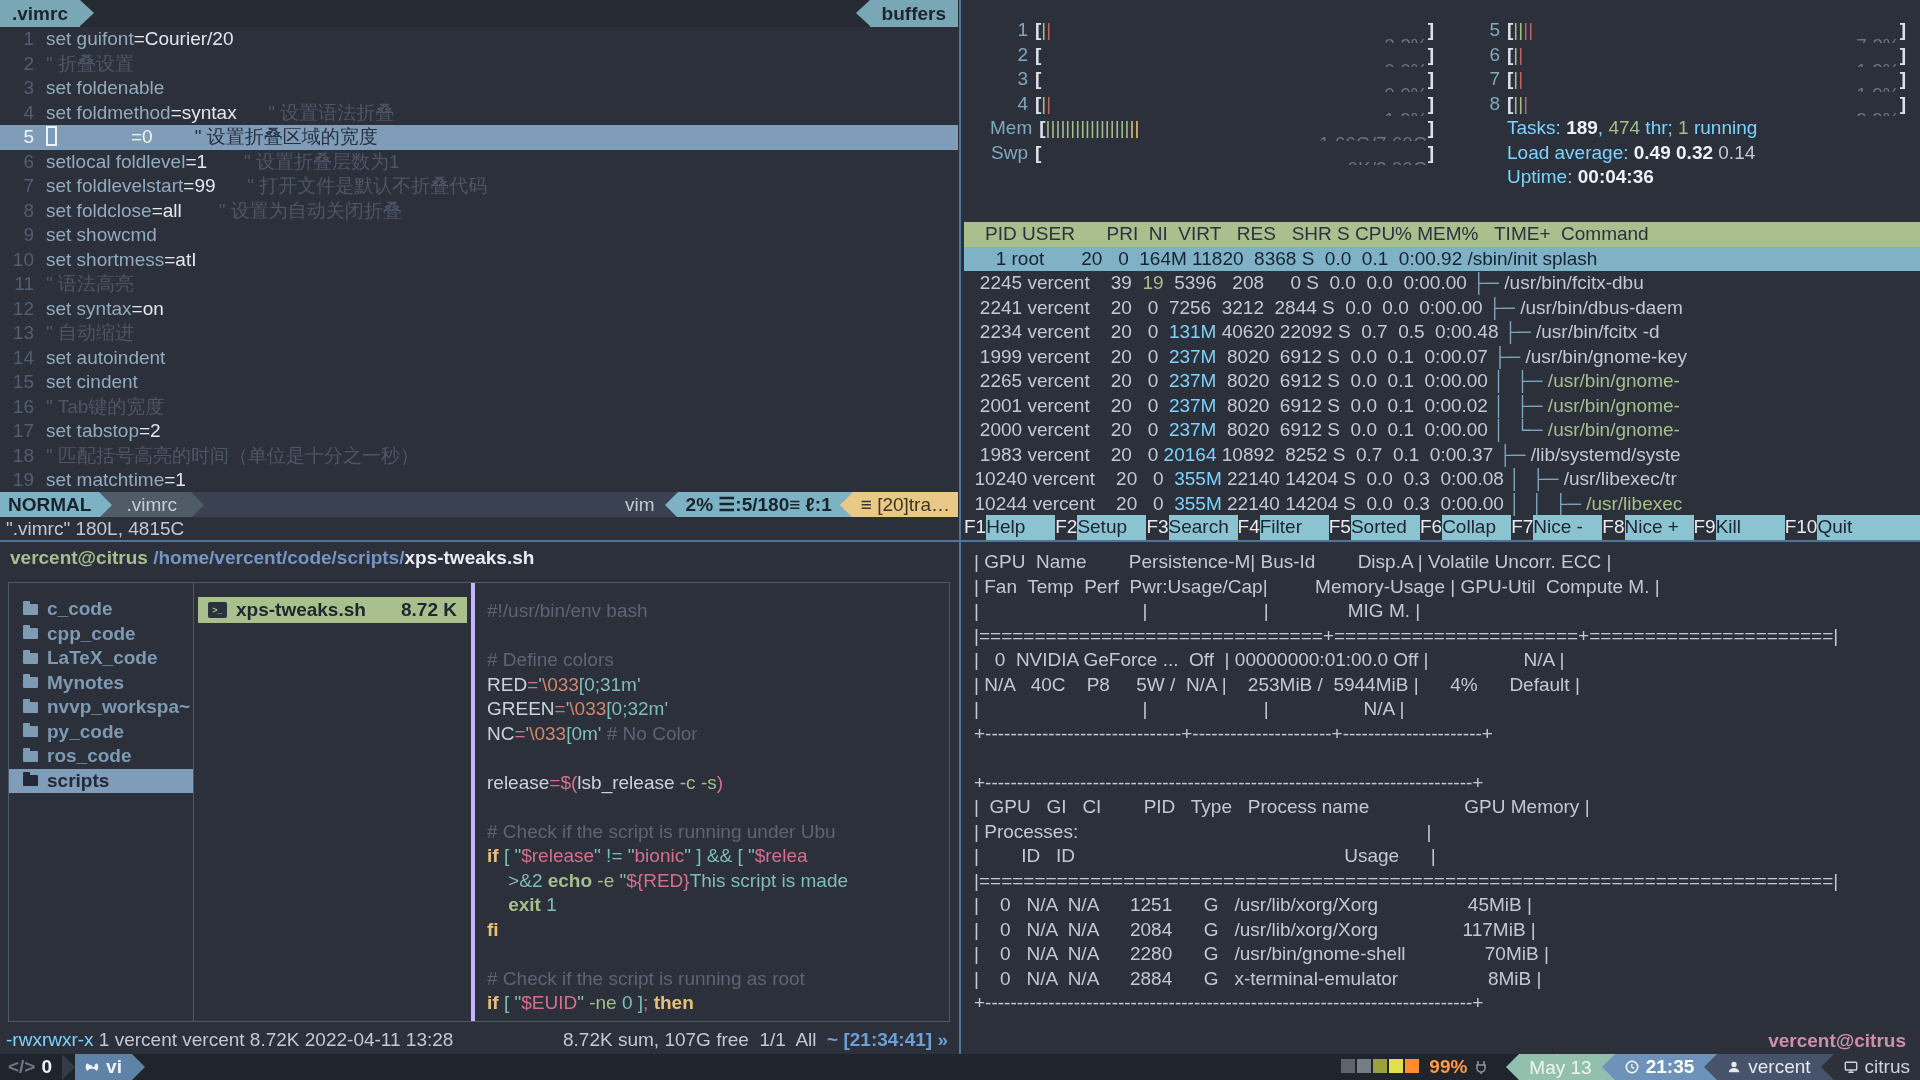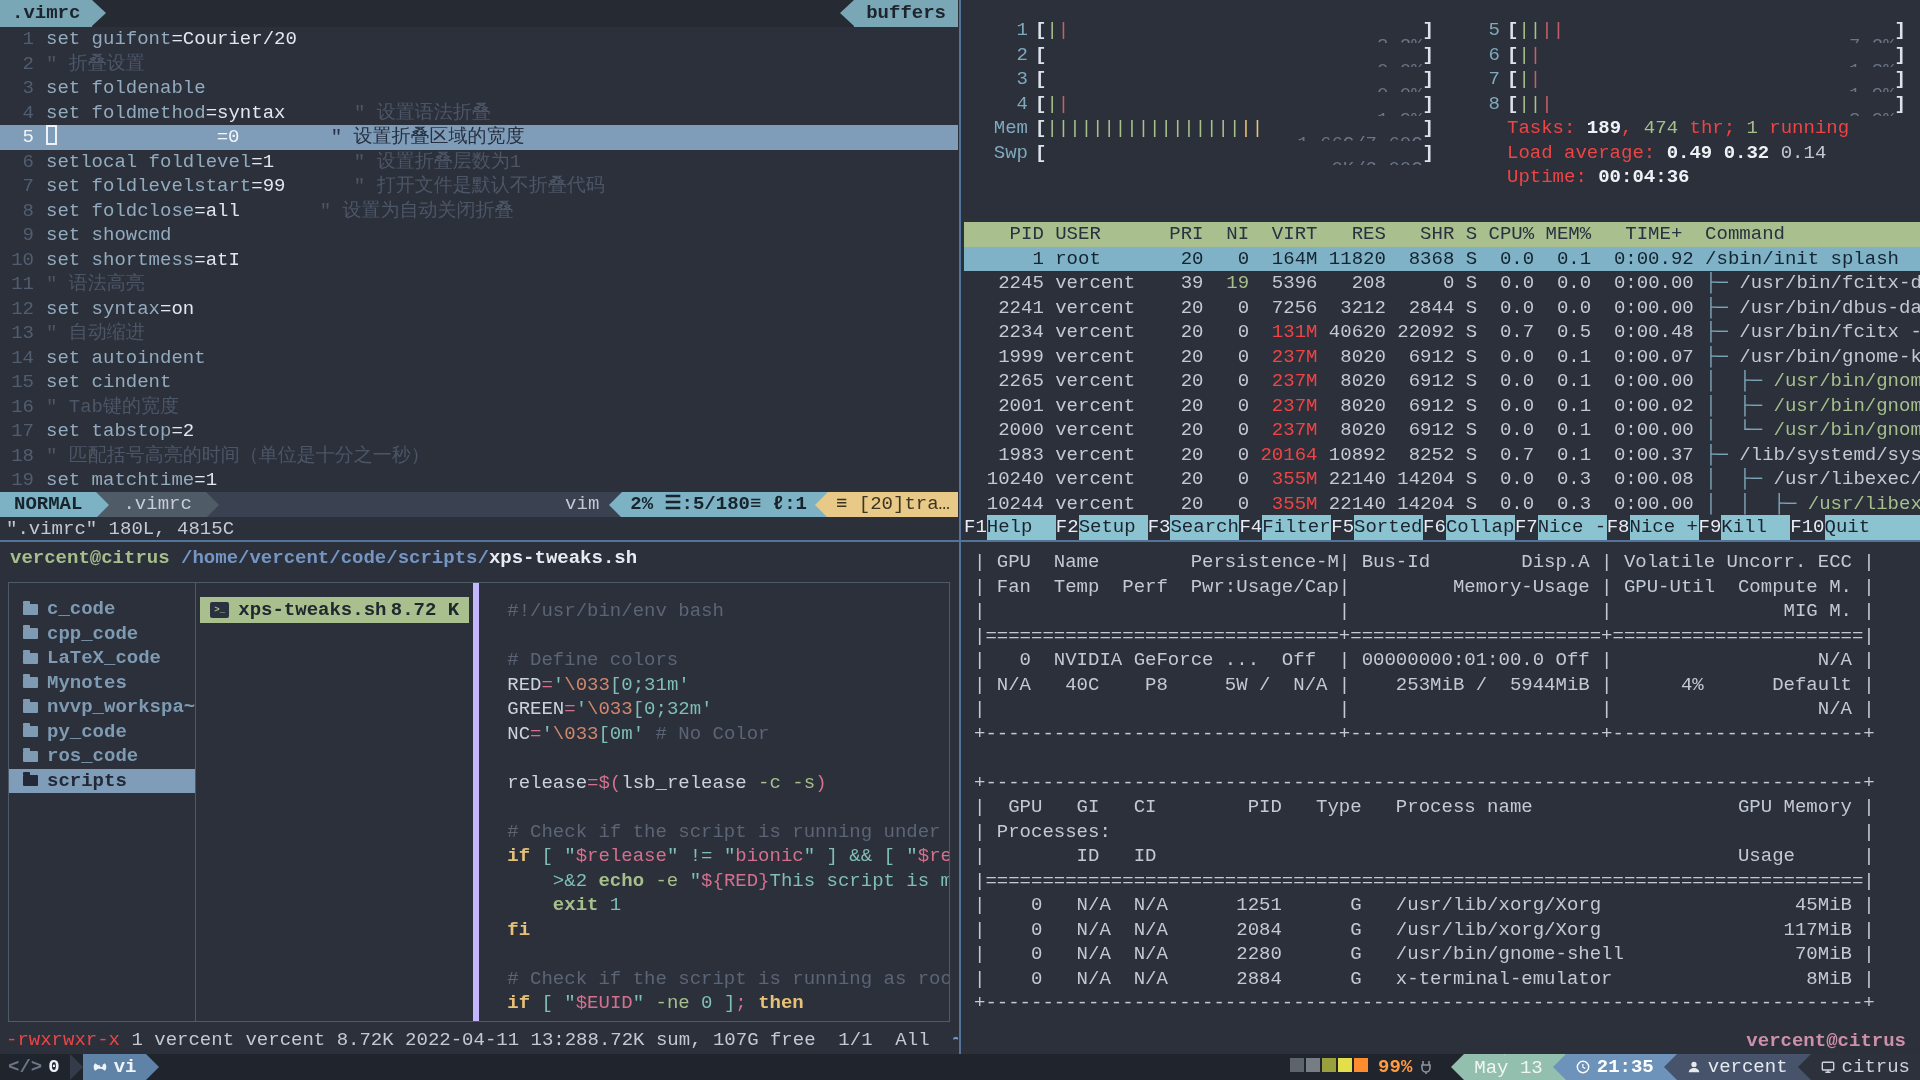--- a/index.html
+++ b/index.html
@@ -1,28 +1,28 @@
 <!DOCTYPE html>
 <html><head>
 <meta charset="utf-8">
 <style>
   html,body{margin:0;padding:0;background:#1d222b;}
   #screen{position:relative;width:1920px;height:1080px;background:#2b303b;overflow:hidden;
-    font-family:Liberation Mono, monospace;font-size:19px;line-height:24.5px;color:#c3c9d4;}
+    font-family:Liberation Sans, sans-serif;font-size:19px;line-height:24.5px;color:#c3c9d4;}
   .pane{position:absolute;overflow:hidden;}
   #vim-pane{left:0;top:0;width:958px;height:540px;}
   #htop-pane{left:964px;top:0;width:956px;height:540px;}
   #ranger-pane{left:0;top:542px;width:958px;height:512px;}
   #nvidia-pane{left:964px;top:542px;width:956px;height:512px;}
   .vdiv{position:absolute;left:959px;top:0;width:2px;height:1054px;background:#527499;}
   .hdiv{position:absolute;left:0;top:540px;width:1920px;height:2px;background:#527499;}
 
   
   .fg{color:#c3c9d4}.wb{color:#eef2f7;font-weight:bold}
-  .cyan{color:#ef4444}.green{color:#a6bf8b}
+  .cyan{color:#7dd3fc}.green{color:#a6bf8b}
   .blue{color:#6f9fd8;font-weight:bold}.pink{color:#ce8fa9;font-weight:bold}.tree{color:#7fa9bd}
 
   
   .paR,.paL{width:0;height:0;display:inline-block;flex:0 0 auto;}
   .paR{border-top:13px solid transparent;border-bottom:13px solid transparent;}
   .paL{border-top:13px solid transparent;border-bottom:13px solid transparent;}
 
   
   .tabline{height:27px;background:#252a33;display:flex;justify-content:space-between;}
   .tabline .grp{display:flex;}
@@ -32,21 +32,21 @@
   #vim-lines{position:absolute;top:27px;left:0;right:0;}
   .vline{display:flex;height:24.5px;white-space:pre;}
   .lnum{flex:0 0 34px;text-align:right;padding-right:12px;color:#525e70;}
   .ltxt{white-space:pre;}
   .vk{color:#93abbe}.vw{color:#e2e7ee}.vc{color:#4d5666}
   .vline.cur{background:#7f9db8;}
   .vline.cur .lnum{color:#f0f3f7;}
   .cw{color:#f2f5f8}.vcc{color:#273041}
   .curblk{display:inline-block;width:11px;height:20px;border:2px solid #eef2f7;box-sizing:border-box;vertical-align:-3px;}
   .airline{position:absolute;top:492px;left:0;width:958px;height:25px;display:flex;background:#3a4150;overflow:hidden;}
-  .al-mode{background:#7db1c4;color:#18242c;font-weight:bold;padding:0 14px;line-height:25px;}
+  .al-mode{background:#7db1c4;color:#18242c;font-weight:bold;padding:0 8px;line-height:25px;}
   .a-mode{border-left:13px solid #7db1c4;background:#4f5b66;}
   .al-file{background:#4f5b66;color:#c7cdd8;padding:0 14px;line-height:25px;}
   .a-gray{border-left:13px solid #4f5b66;background:#3a4150;}
   .al-right{margin-left:auto;display:flex;}
   .al-ft{padding:0 10px;color:#c3c9d4;line-height:25px;}
   .a-cyanl{border-right:13px solid #7db1c4;background:#3a4150;}
   .al-pos{background:#7db1c4;color:#18242c;font-weight:bold;padding:0 8px;line-height:25px;}
   .a-yell{border-right:13px solid #e9c987;background:#7db1c4;}
   .al-warn{background:#e9c987;color:#3c3522;padding:0 8px;line-height:25px;}
   .vmsg{position:absolute;top:517px;left:6px;white-space:pre;color:#c3c9d4;}
@@ -77,21 +77,21 @@
   #nvlines{position:absolute;top:8px;left:10px;right:0;}
   .nvline{height:24.5px;white-space:pre;color:#c3c9d4;}
   .nvfoot{position:absolute;right:14px;top:487px;}
 
   
   .rtitle{position:absolute;top:4px;left:10px;white-space:pre;font-weight:bold;}
   .rt-user{color:#a6bf8b}.rt-path{color:#7596c4}.rt-file{color:#e8ecf2}
   .rbox{position:absolute;top:40px;left:8px;width:940px;height:438px;border:1px solid #4d5a68;display:flex;}
   .rcol1{flex:0 0 184px;padding-top:14px;}
   .rcol2{flex:0 0 277px;border-left:1px solid #4d5a68;}
-  .rcol3{flex:1;border-left:6px solid #c4b5fd;padding:16px 0 0 28px;overflow:hidden;}
+  .rcol3{flex:1;border-left:4px solid #c4b5fd;padding:16px 0 0 12px;overflow:hidden;}
   .ritem{display:flex;align-items:center;height:24.5px;padding-left:14px;color:#7e9bb3;font-weight:bold;}
   .ritem.sel{background:#7f9db8;color:#232936;}
   .fold{flex:0 0 15px;width:15px;height:11px;background:currentColor;border-radius:1px;margin-right:9px;position:relative;}
   .fold::before{content:"";position:absolute;top:-3px;left:0;width:7px;height:3px;background:currentColor;border-radius:1px 1px 0 0;}
   .fentry{margin:14px 4px 0 4px;height:26px;background:#a9bf8d;color:#20282f;font-weight:bold;display:flex;align-items:center;padding:0 10px;}
   .fentry .fname{margin-right:auto;}
   .term{flex:0 0 19px;width:19px;height:16px;background:#2a3240;color:#a9bf8d;font-size:9px;line-height:16px;text-align:center;border-radius:2px;margin-right:9px;font-weight:bold;}
   .cline{height:24.5px;white-space:pre;}
   .cc{color:#5c6575}.cwt{color:#ccd2dc}.cp{color:#d4708d}.ct{color:#7fbfb5}
   .co{color:#d1876d}.cg{color:#a6bf8b}.cgb{color:#a6bf8b;font-weight:bold}.cy{color:#e6c177;font-weight:bold}

